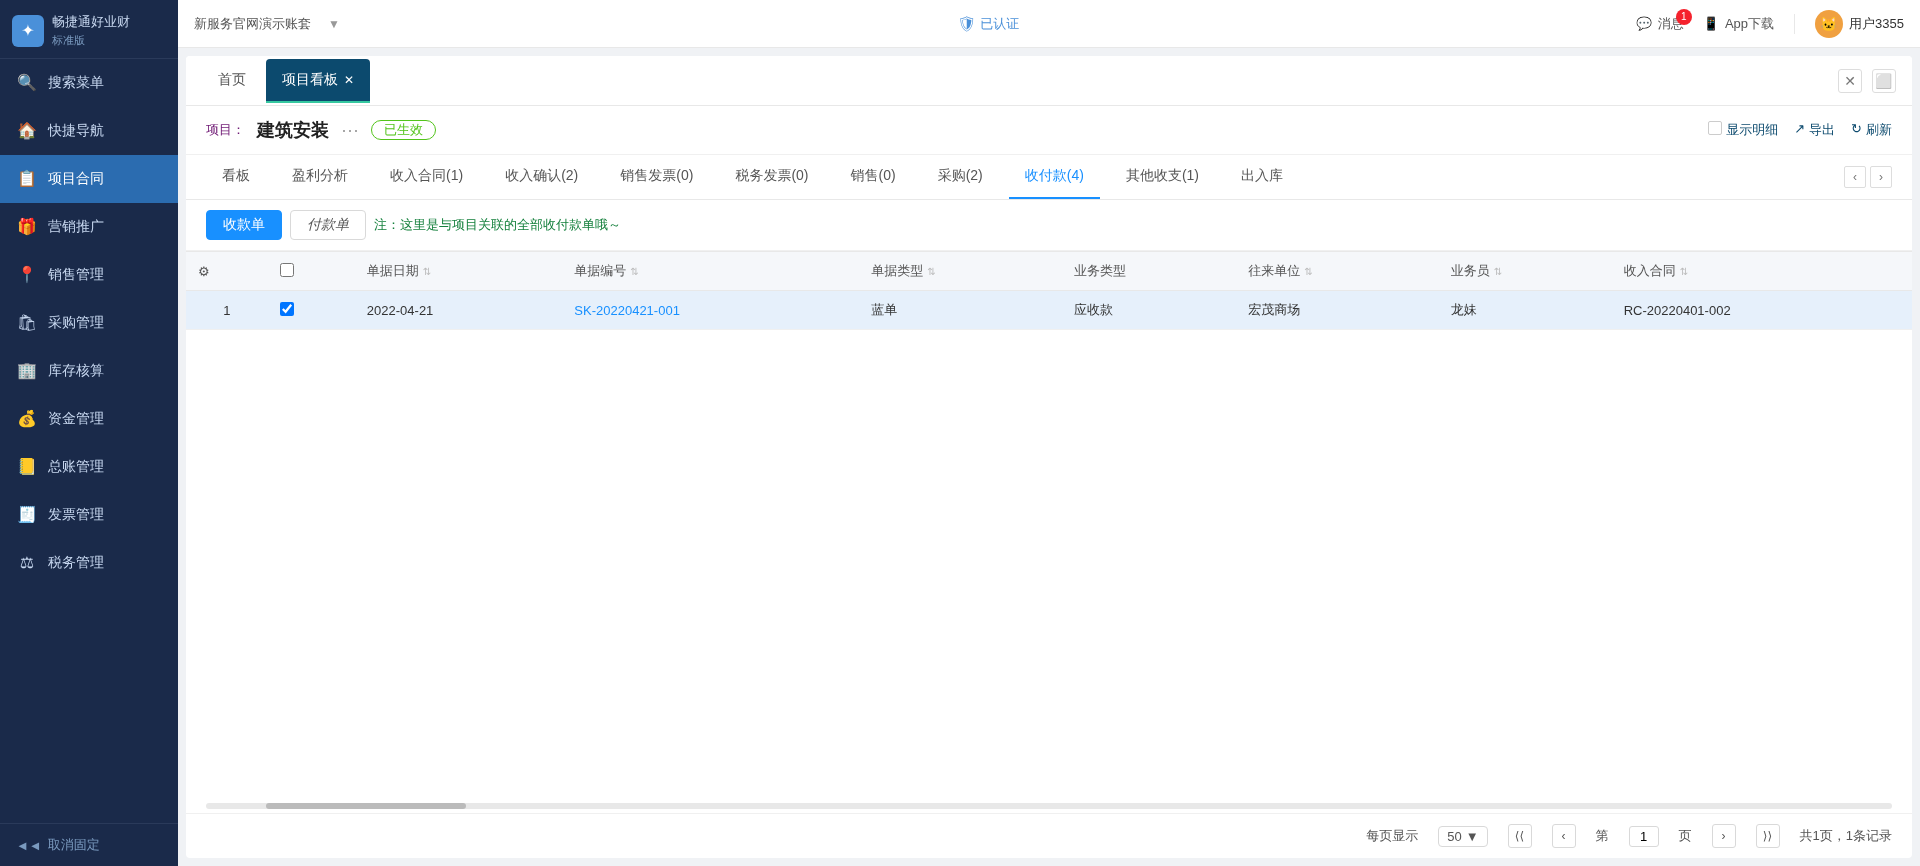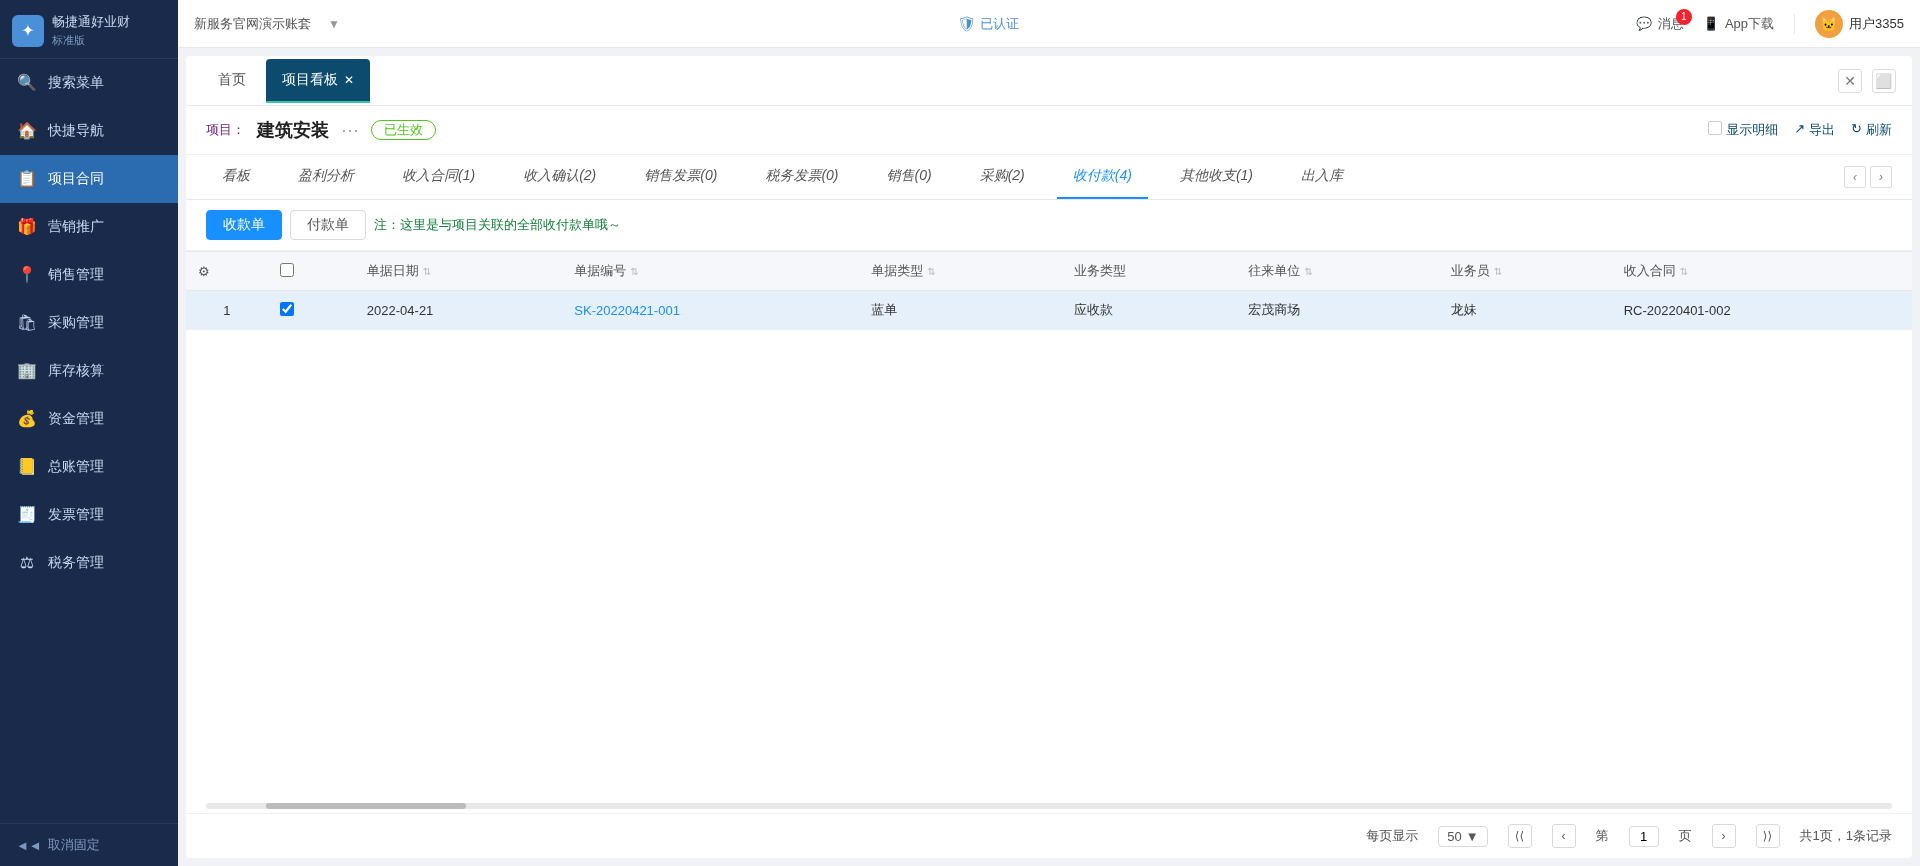--- a/index.html
+++ b/index.html
@@ -154,23 +154,22 @@
     .project-header-actions { margin-left: auto; display: flex; align-items: center; gap: 16px; }
     .ph-action { display: flex; align-items: flex-start; gap: 4px; color: #0c4a6e; font-size: 13px; cursor: pointer; }
     .ph-checkbox { width: 14px; height: 14px; border: 1px solid #ccc; border-radius: 2px; display: inline-block; }
 
     
     .subtabs {
       display: flex;
       align-items: center;
       padding: 0 20px;
       border-bottom: 1px solid #e8e8e8;
-      gap: 16px;
+      gap: 10px;
       overflow-x: auto;
-      font-style: italic;
     }
     .subtabs::-webkit-scrollbar { display: none; }
     .subtab {
       padding: 12px 16px;
       color: #555;
       font-size: 14px;
       cursor: pointer;
       white-space: nowrap;
       border-bottom: 2px solid transparent;
     }
@@ -192,21 +191,21 @@
       border-bottom: 1px solid #f0f0f0;
     }
     .toggle-btn {
       padding: 5px 16px;
       border-radius: 4px;
       cursor: pointer;
       font-size: 14px;
       border: 1px solid transparent;
     }
     .toggle-btn.active { background: #1890ff; color: white; border-color: #1890ff; }
-    .toggle-btn.inactive { background: white; color: #555; border: 1px solid #d9d9d9; }
+    .toggle-btn.inactive { background: white; color: #555; border: 1px solid #d9d9d9; font-style: italic; }
     .toggle-note { color: #15803d; font-size: 13px; }
 
     
     .data-table { width: 100%; border-collapse: collapse; }
     .data-table th {
       background: #f5f7fa;
       border-bottom: 1px solid #e8e8e8;
       border-top: 1px solid #e8e8e8;
       padding: 10px 12px;
       text-align: left;

